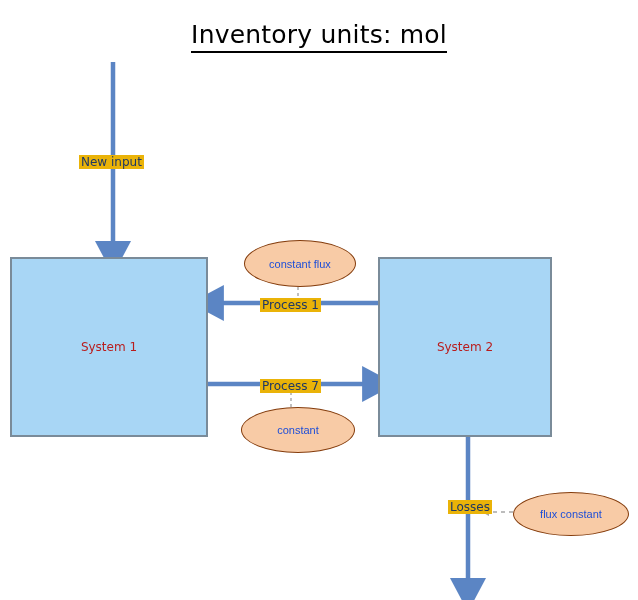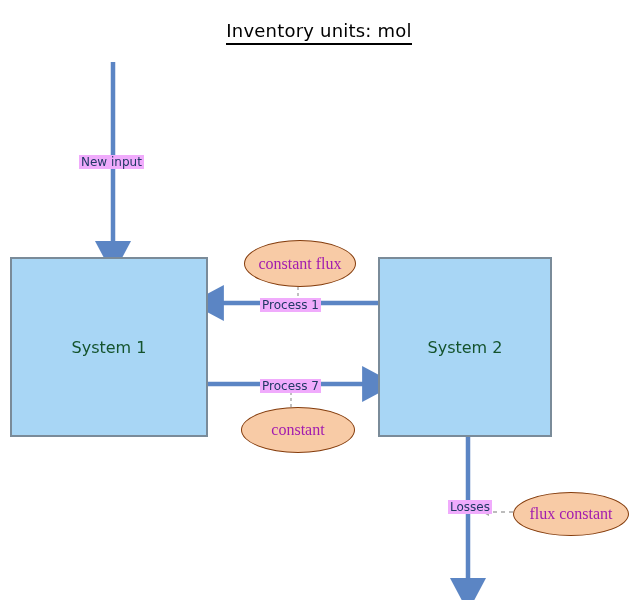--- a/index.html
+++ b/index.html
@@ -20,72 +20,72 @@
     width: 638px;
     height: 600px;
   }
   .title {
     position: absolute;
     left: 0;
     top: 20px;
     width: 638px;
     text-align: center;
     font-family: "DejaVu Sans", sans-serif;
-    font-size: 18px;
+    font-size: 25px;
     font-weight: 400;
     color: #000000;
     letter-spacing: 0.2px;
   }
   .title span.t-underline {
     border-bottom: 2px solid #000;
     padding-bottom: 2px;
   }
   .sysbox {
     position: absolute;
     background: #a8d6f5;
     border: 2px solid #7a8b99;
     box-sizing: border-box;
     display: flex;
     align-items: center;
     justify-content: center;
   }
   .sysbox .boxlabel {
     font-family: "DejaVu Sans", sans-serif;
-    font-size: 16px;
-    color: #14532d;
+    font-size: 12px;
+    color: #b91c1c;
   }
   #sys1 { left: 10px; top: 257px; width: 198px; height: 180px; }
   #sys2 { left: 378px; top: 257px; width: 174px; height: 180px; }
 
   .ellipse {
     position: absolute;
     background: #f8cba6;
     border: 1.6px solid #843c0c;
     border-radius: 50%;
     display: flex;
     align-items: center;
     justify-content: center;
     box-sizing: border-box;
   }
   .ellipse .elabel {
-    font-family: Liberation Serif, serif;
-    font-size: 16px;
-    color: #a21caf;
+    font-family: Liberation Sans, sans-serif;
+    font-size: 11px;
+    color: #1d4ed8;
     white-space: nowrap;
   }
   #ell-constant-flux { left: 244px; top: 240px; width: 112px; height: 47px; }
   #ell-timescale     { left: 241px; top: 407px; width: 114px; height: 46px; }
   #ell-rate-constant { left: 513px; top: 492px; width: 116px; height: 44px; }
 
   .edge-label {
     position: absolute;
     font-family: "DejaVu Sans", sans-serif;
     font-size: 12px;
     color: #1f3864;
-    background: #f0abfc;
+    background: #eab308;
     white-space: nowrap;
     padding: 0 2px;
     line-height: 14px;
   }
   #lbl-new-input { left: 79px;  top: 155px; }
   #lbl-process1  { left: 260px; top: 298px; }
   #lbl-process2  { left: 260px; top: 379px; }
   #lbl-losses    { left: 448px; top: 500px; }
 </style>
 </head>

